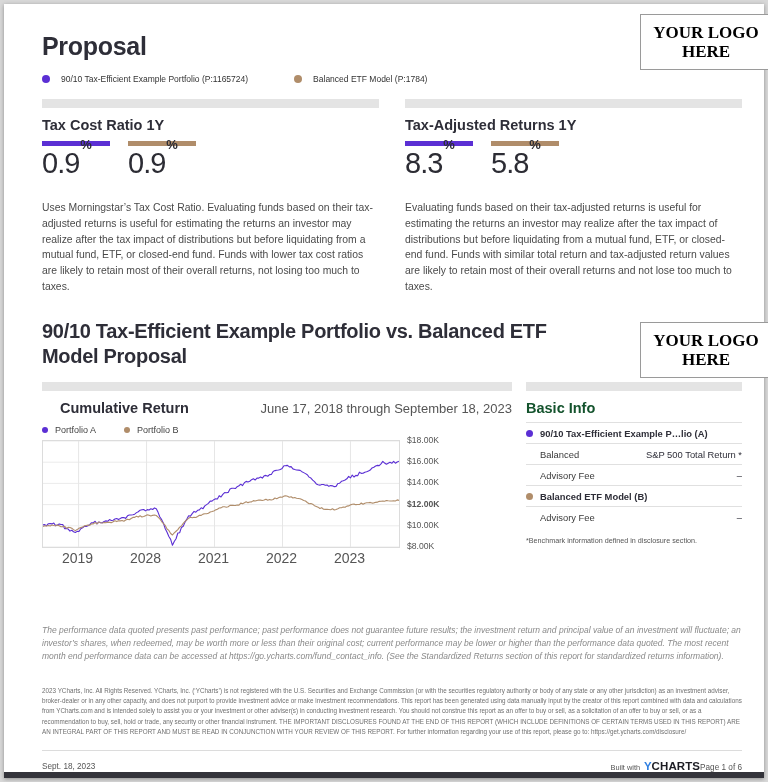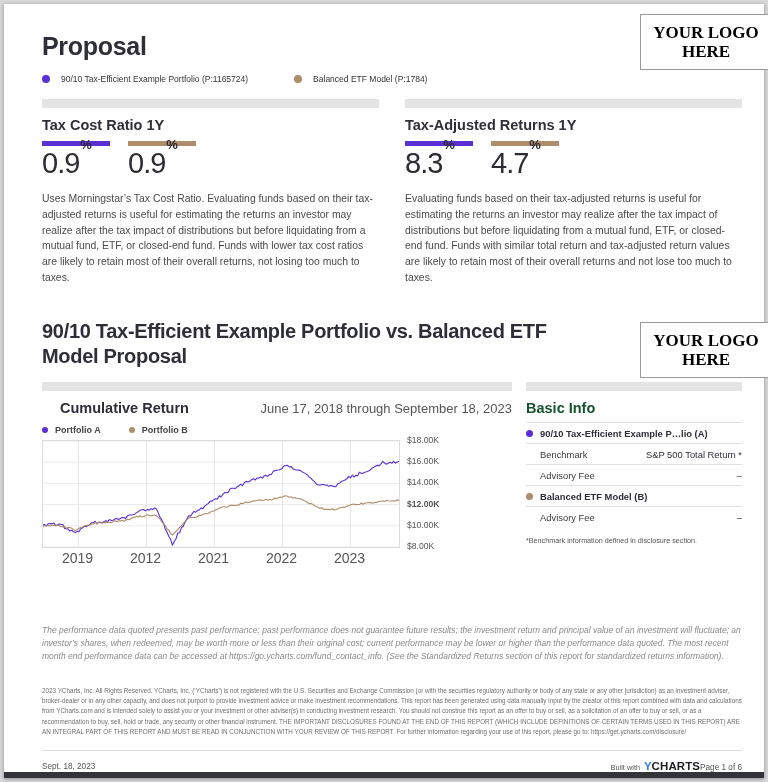--- a/index.html
+++ b/index.html
@@ -41,34 +41,34 @@
   
   .metrics{position:absolute;left:0;top:95px;width:700px;display:flex;justify-content:space-between;}
   .mcol{width:337px;}
   .bar{height:9px;background:#e4e4e4;width:100%;}
   .m-title{font-size:14.5px;font-weight:bold;color:#2e2e38;margin-top:9px;}
   .m-vals{display:flex;margin-top:8px;}
   .m-val{width:86px;}
   .m-accent{height:5px;width:68px;margin-bottom:3px;}
   .m-num{font-size:29px;font-weight:normal;color:#2c2c34;line-height:1;letter-spacing:-1px;}
   .m-num sup{font-size:13px;font-weight:bold;top:-1.05em;position:relative;margin-left:1px;}
-  .m-desc{font-size:10.4px;line-height:1.52;color:#4a4a4a;margin-top:13px;}
+  .m-desc{font-size:10.4px;line-height:1.52;color:#4a4a4a;margin-top:22px;}
 
   
   .sec-title{
     position:absolute;left:0;top:315px;width:530px;
     font-size:20px;font-weight:bold;color:#2e2e38;line-height:1.25;letter-spacing:-.3px;
   }
   .chart-wrap{position:absolute;left:0;top:378px;width:700px;display:flex;justify-content:space-between;}
   .chart-col{width:470px;}
   .info-col{width:216px;}
   .ct-head{display:flex;justify-content:space-between;align-items:baseline;margin-top:9px;}
   .ct-name{font-size:14.5px;font-weight:bold;color:#2e2e38;margin-left:18px;}
   .ct-range{font-size:13px;color:#555;}
-  .ct-legend{display:flex;align-items:center;margin-top:9px;padding-bottom:5px;font-weight:bold;}
+  .ct-legend{display:flex;align-items:center;margin-top:9px;padding-bottom:5px;}
   .ct-legend .li{display:flex;align-items:center;margin-right:28px;}
   .ct-legend .dot{width:6px;height:6px;margin-right:7px;}
   .ct-legend .lbl{font-size:9px;color:#444;}
 
   .plot-area{position:relative;height:108px;width:470px;}
   .plot-box{position:absolute;left:0;top:0;width:358px;height:108px;border:1px solid #dcdcdc;box-sizing:border-box;overflow:hidden;}
   .plot-box svg{display:block;}
   .ylabels{position:absolute;left:365px;top:0;height:108px;width:70px;}
   .ylab{position:absolute;font-size:8.6px;color:#555;white-space:nowrap;}
   .xlabels{position:absolute;left:0;top:110px;width:358px;height:16px;}
@@ -149,21 +149,21 @@
       <div class="mcol">
         <div class="bar"></div>
         <div class="m-title">Tax-Adjusted Returns 1Y</div>
         <div class="m-vals">
           <div class="m-val">
             <div class="m-accent" style="background:#5B2FD4"></div>
             <div class="m-num"><span>8.3</span><sup>%</sup></div>
           </div>
           <div class="m-val">
             <div class="m-accent" style="background:#B08D6A"></div>
-            <div class="m-num"><span>4.7</span><sup>%</sup></div>
+            <div class="m-num"><span>5.8</span><sup>%</sup></div>
           </div>
         </div>
         <div class="m-desc">Evaluating funds based on their tax-adjusted returns is useful for estimating the returns an investor may realize after the tax impact of distributions but before liquidating from a mutual fund, ETF, or closed-end fund. Funds with similar total return and tax-adjusted return values are likely to retain most of their overall returns and not lose too much to taxes.</div>
       </div>
 
     </div>
 
     <div class="logo-box" id="logo-chart">
       <span>YOUR LOGO</span>
       <span>HERE</span>
@@ -211,42 +211,42 @@
           <div class="ylabels">
               <div class="ylab" style="top: -5px;">$18.00K</div>
               <div class="ylab" style="top: 16.2px;">$16.00K</div>
               <div class="ylab" style="top: 37.4px;">$14.00K</div>
               <div class="ylab" style="top: 58.6px; font-weight: bold;">$12.00K</div>
               <div class="ylab" style="top: 79.8px;">$10.00K</div>
               <div class="ylab" style="top: 101px;">$8.00K</div>
             </div>
           <div class="xlabels">
               <div class="xlab" style="left: 35.6px;">2019</div>
-              <div class="xlab" style="left: 103.564px;">2012</div>
+              <div class="xlab" style="left: 103.564px;">2028</div>
               <div class="xlab" style="left: 171.527px;">2021</div>
               <div class="xlab" style="left: 239.491px;">2022</div>
               <div class="xlab" style="left: 307.455px;">2023</div>
             </div>
         </div>
       </div>
 
       <div class="info-col">
         <div class="bi-bar"></div>
         <div class="bi-title">Basic Info</div>
         <div id="bi-rows">
             <div class="bi-row head">
               <div class="bi-left">
                 <span class="dot" style="background: rgb(91, 47, 212);"></span>
                 <span>90/10 Tax-Efficient Example P…lio (A)</span>
               </div>
               <div class="bi-right"></div>
             </div>
             <div class="bi-row">
               <div class="bi-left indent">
-                <span>Benchmark</span>
+                <span>Balanced</span>
               </div>
               <div class="bi-right">S&amp;P 500 Total Return *</div>
             </div>
             <div class="bi-row">
               <div class="bi-left indent">
                 <span>Advisory Fee</span>
               </div>
               <div class="bi-right">–</div>
             </div>
             <div class="bi-row head">

